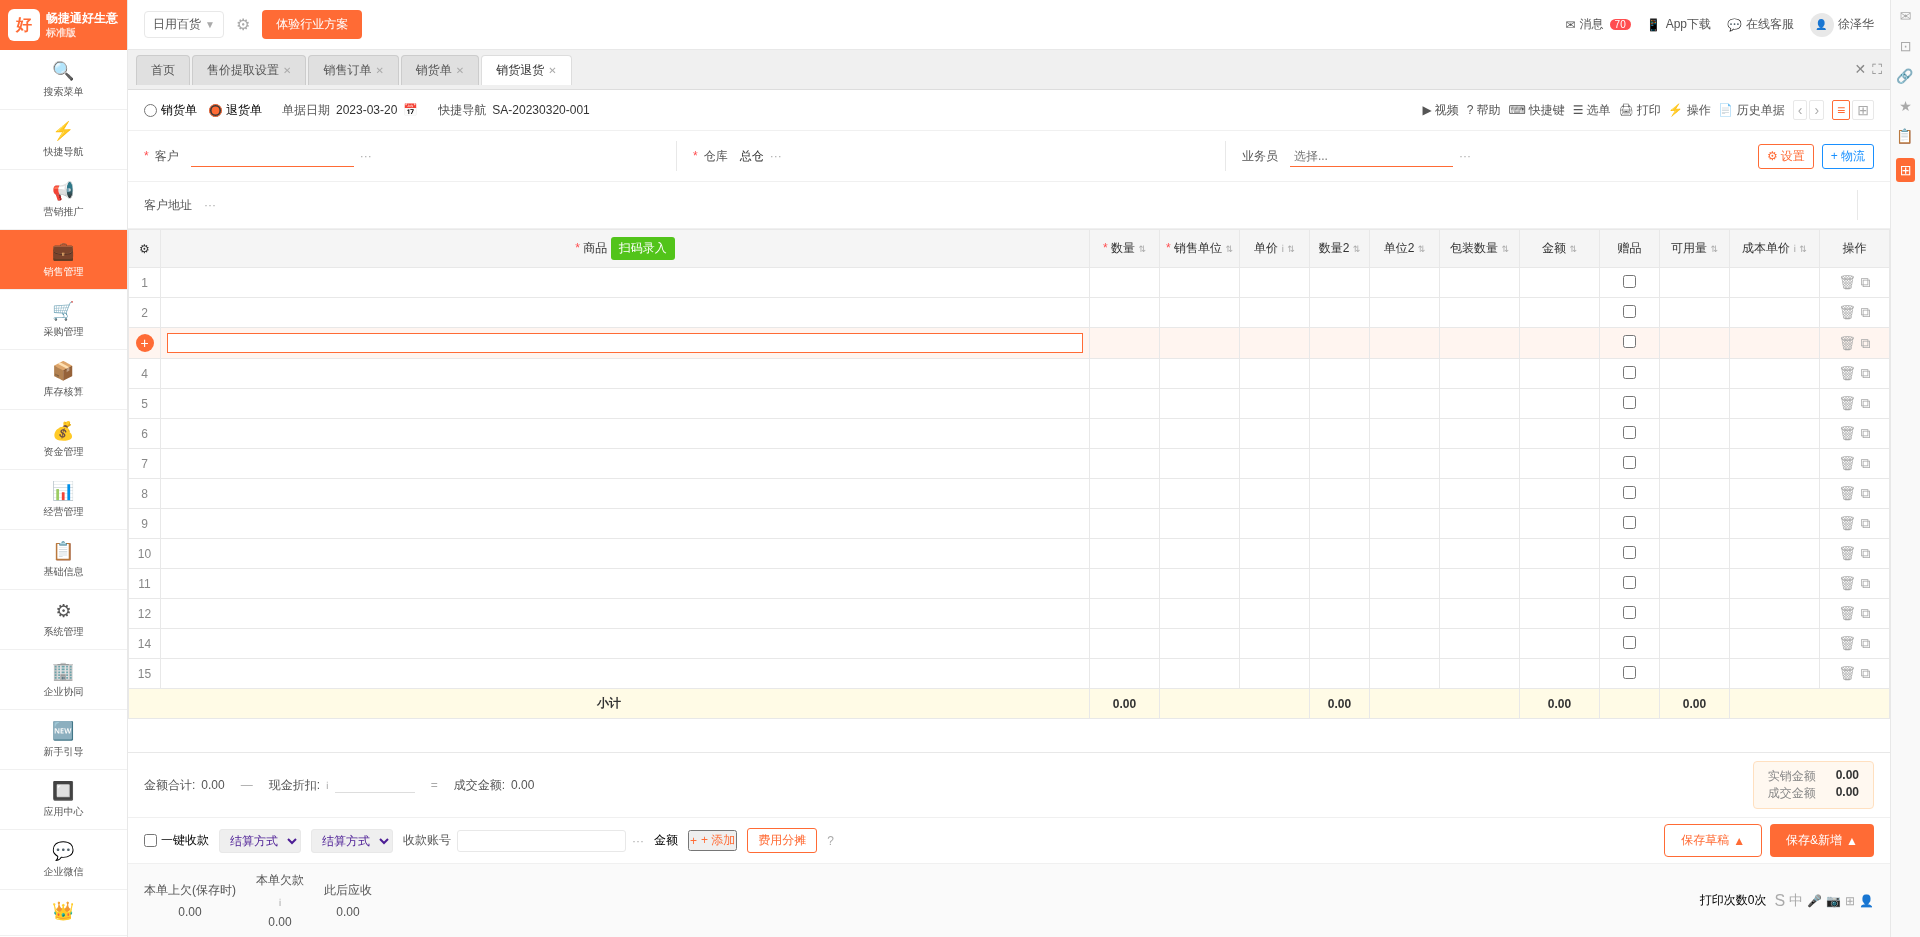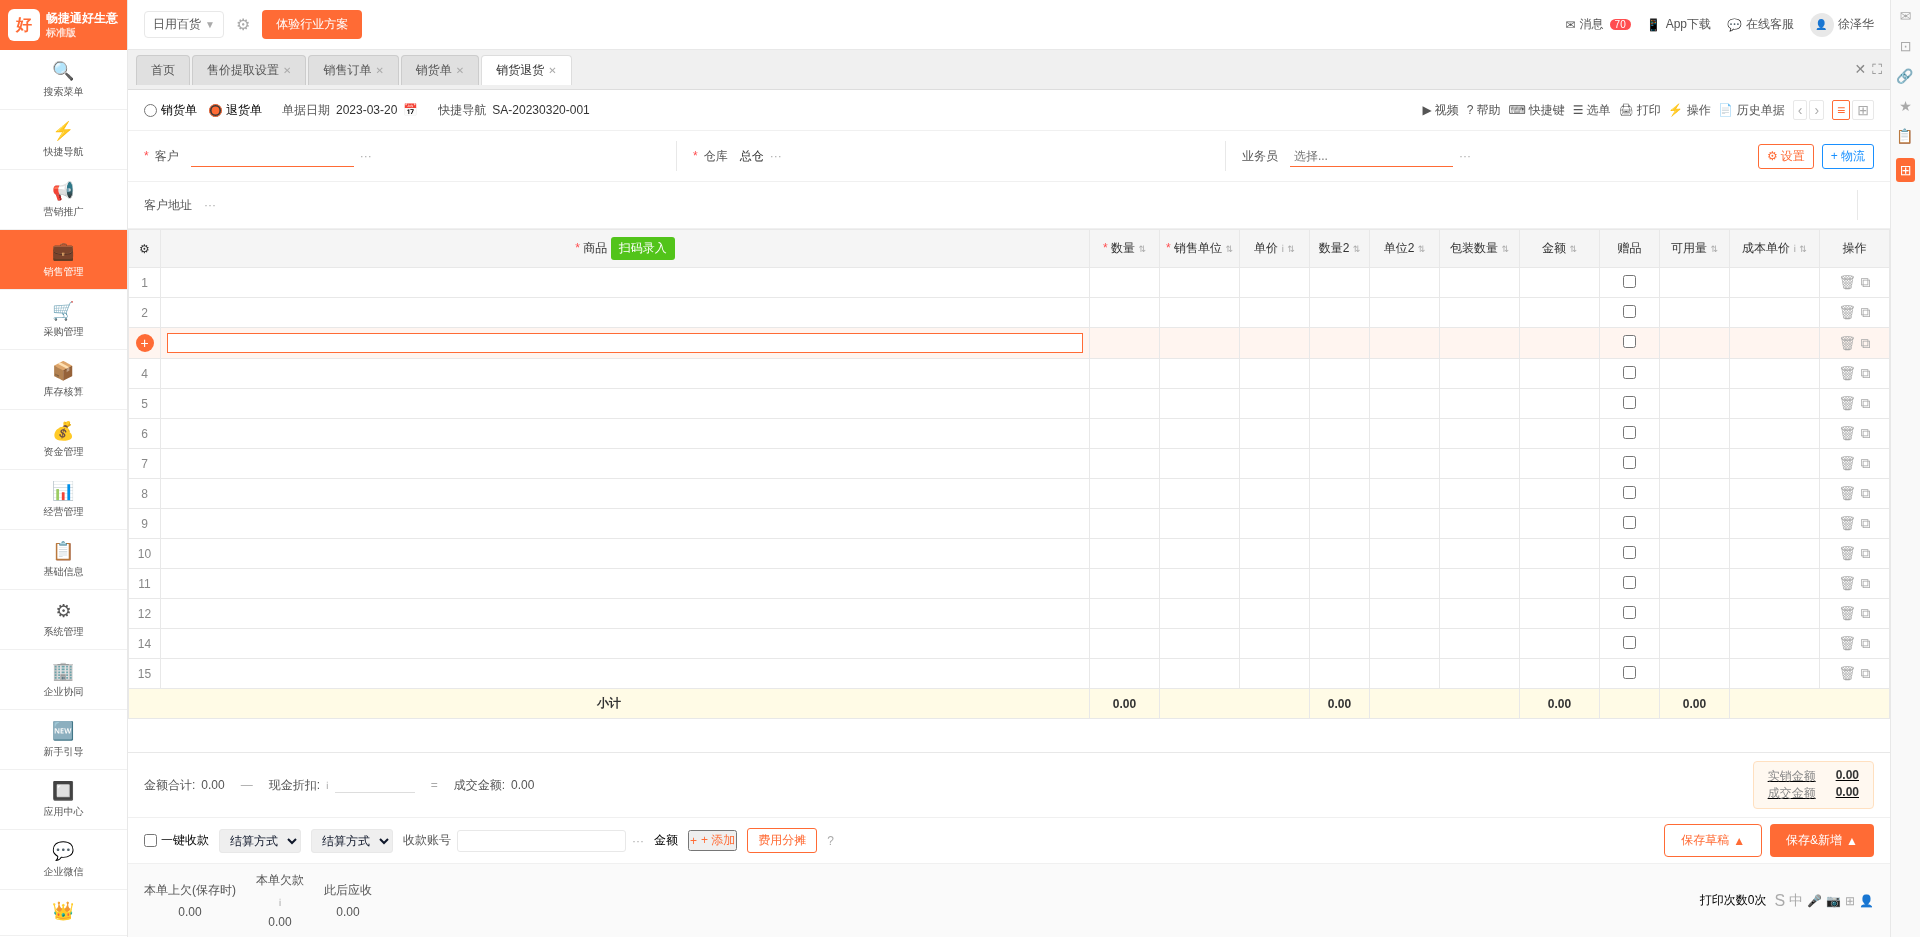--- a/index.html
+++ b/index.html
@@ -78,21 +78,21 @@
     .summary-row td { background: #fffbe6; font-weight: bold; color: #333; }
 
     
     .footer { border-top: 1px solid #e8e8e8; }
     .footer-row1 { padding: 8px 16px; display: flex; align-items: center; gap: 16px; background: #fff; }
     .footer-total { display: flex; align-items: center; gap: 6px; font-size: 12px; color: #555; }
     .footer-dash { color: #aaa; }
     .footer-equals { color: #aaa; }
     .footer-row2 { padding: 6px 16px; display: flex; align-items: center; gap: 10px; background: #fff; border-top: 1px solid #f0f0f0; }
     .footer-checkbox { display: flex; align-items: center; gap: 4px; }
-    .footer-select { border: 1px solid #e8e8e8; border-radius: 3px; padding: 3px 6px; font-size: 12px; color: #0f172a; }
+    .footer-select { border: 1px solid #e8e8e8; border-radius: 3px; padding: 3px 6px; font-size: 12px; color: #4c1d95; }
     .footer-input { border: 1px solid #e8e8e8; border-radius: 3px; padding: 3px 6px; min-width: 80px; font-size: 12px; }
     .add-btn { color: #ff6b35; cursor: pointer; font-size: 12px; display: flex; align-items: center; gap: 2px; }
     .fee-btn { background: #fff; border: 1px solid #ff6b35; color: #ff6b35; border-radius: 3px; padding: 3px 10px; cursor: pointer; font-size: 12px; text-align: right; }
     .footer-row3 { padding: 8px 16px; display: flex; align-items: center; background: #fafafa; border-top: 1px solid #f0f0f0; }
     .footer-stat { display: flex; align-items: center; gap: 6px; margin-right: 20px; color: #555; flex-direction: column; }
     .footer-save-area { margin-left: auto; display: flex; align-items: center; gap: 8px; }
     .right-summary { background: #fff8f0; border: 1px solid #ffe0c0; border-radius: 4px; padding: 6px 14px; font-size: 12px; }
     .right-summary-row { display: flex; justify-content: space-between; gap: 20px; }
     .summary-label { color: #888; }
     .summary-val { color: #333; font-weight: bold; }
@@ -645,21 +645,21 @@
         <div class="footer-total">
           <span>现金折扣:</span>
           <span style="color:#aaa;font-size:10px;">ℹ</span>
           <input type="text" style="border-top: none; border-right: none; border-left: none; border-image: initial; border-bottom: 1px solid rgb(221, 221, 221); width: 80px; outline: none;">
         </div>
         <span class="footer-equals">=</span>
         <div class="footer-total">
           <span>成交金额:</span>
           <span>0.00</span>
         </div>
-        <div style="margin-left:auto;display:flex;gap:10px;align-items:flex-end;text-decoration:underline;">
+        <div style="margin-left:auto;display:flex;gap:10px;align-items:flex-end;">
           <div class="right-summary">
             <div class="right-summary-row">
               <span class="summary-label">实销金额</span>
               <span class="summary-val">0.00</span>
             </div>
             <div class="right-summary-row">
               <span class="summary-label">成交金额</span>
               <span class="summary-val">0.00</span>
             </div>
           </div>

